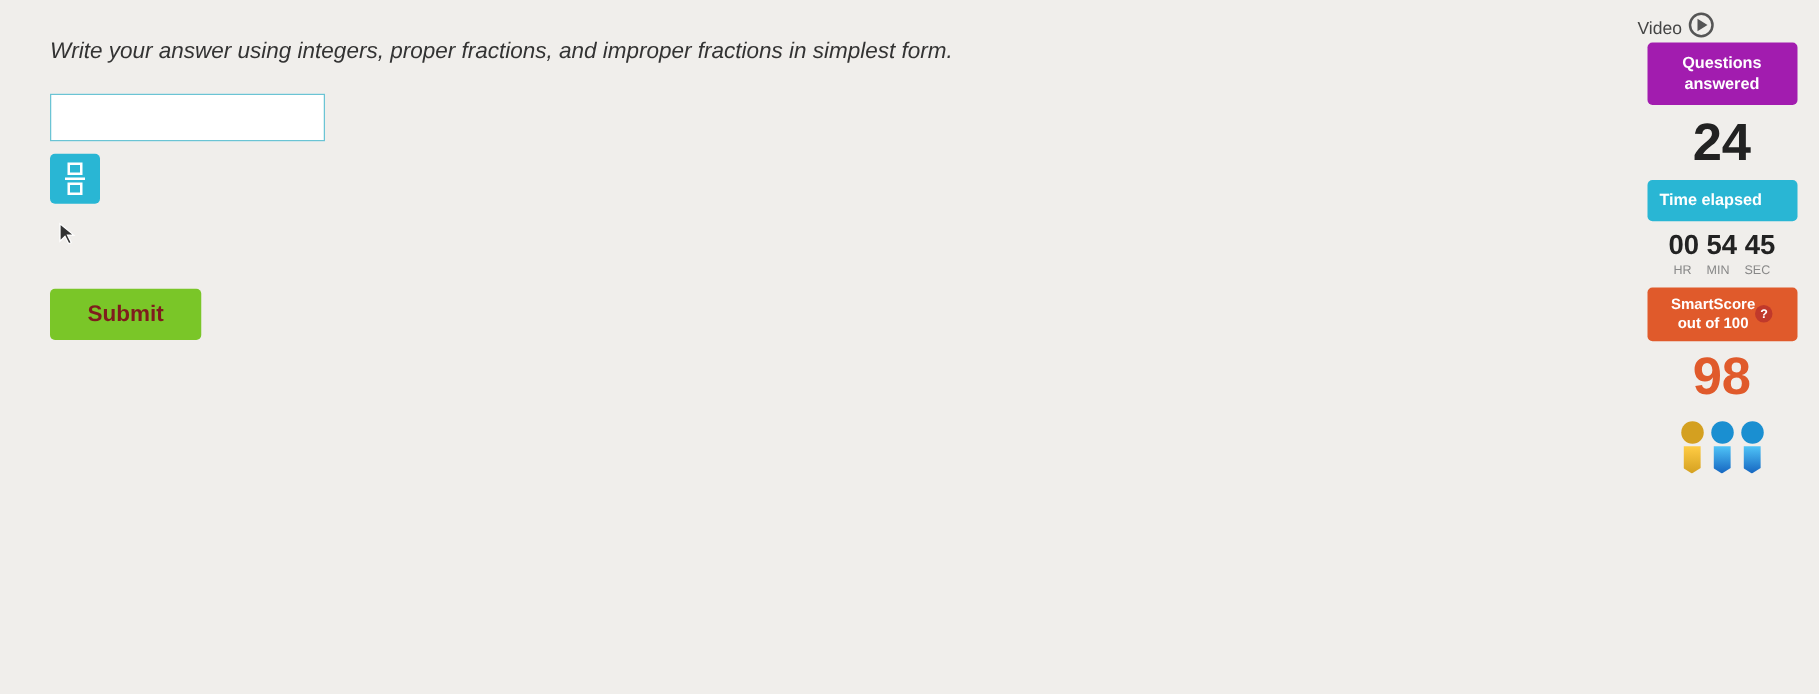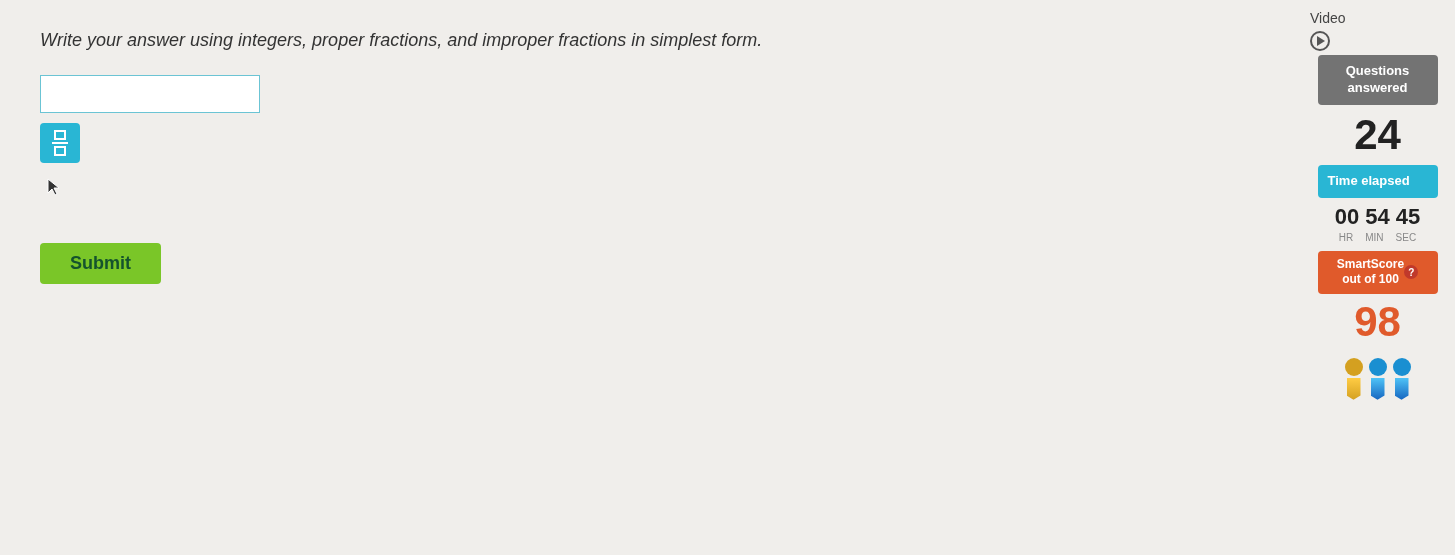--- a/index.html
+++ b/index.html
@@ -93,51 +93,50 @@
       width: 20px;
       height: 20px;
       margin-top: 4px;
       margin-left: 4px;
     }
 
     .submit-button {
       background: #7ac628;
       border: none;
       border-radius: 4px;
-      color: #14532d;
+      color: #7f1d1d;
       font-size: 18px;
       font-weight: bold;
       padding: 10px 30px;
       cursor: pointer;
-      margin-top: 26px;
+      margin-top: 14px;
     }
 
     
     .sidebar {
       position: absolute;
       right: 0;
       top: 0;
       width: 155px;
       height: 555px;
       background: #f0eeeb;
       display: flex;
       flex-direction: column;
       align-items: center;
       padding: 10px 0;
       gap: 0;
     }
 
     .video-row {
       display: flex;
-      align-items: flex-start;
+      align-items: flex-end;
       gap: 5px;
       margin-bottom: 4px;
       align-self: flex-start;
       padding-left: 10px;
-      flex-direction: column;
     }
 
     .video-label {
       font-size: 14px;
       color: #444;
     }
 
     .video-play-icon {
       width: 20px;
       height: 20px;
@@ -151,21 +150,21 @@
     .video-play-triangle {
       width: 0;
       height: 0;
       border-top: 5px solid transparent;
       border-bottom: 5px solid transparent;
       border-left: 8px solid #555;
       margin-left: 2px;
     }
 
     .questions-answered-box {
-      background: #737373;
+      background: #a21caf;
       color: #fff;
       font-size: 13px;
       font-weight: bold;
       text-align: center;
       padding: 8px 10px;
       border-radius: 4px;
       line-height: 1.3;
       width: 120px;
       margin-bottom: 6px;
     }

